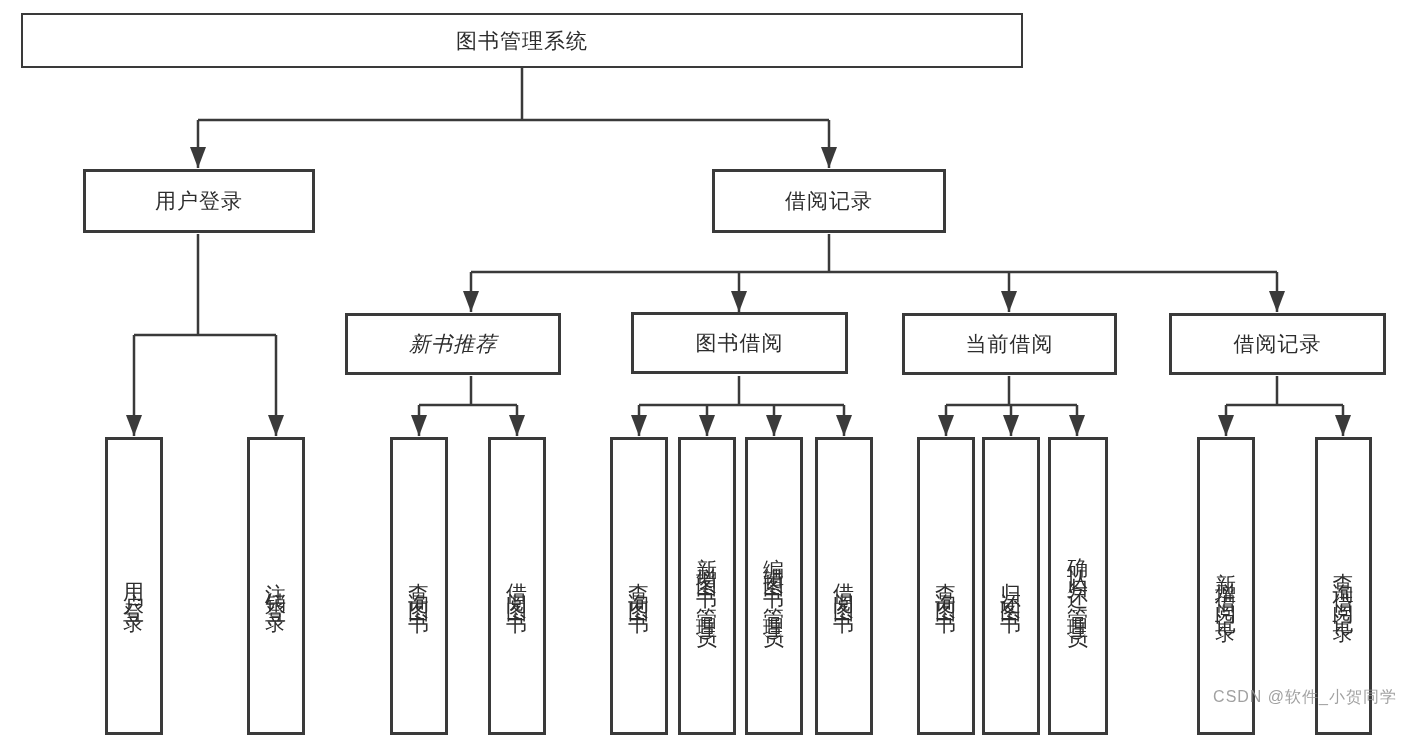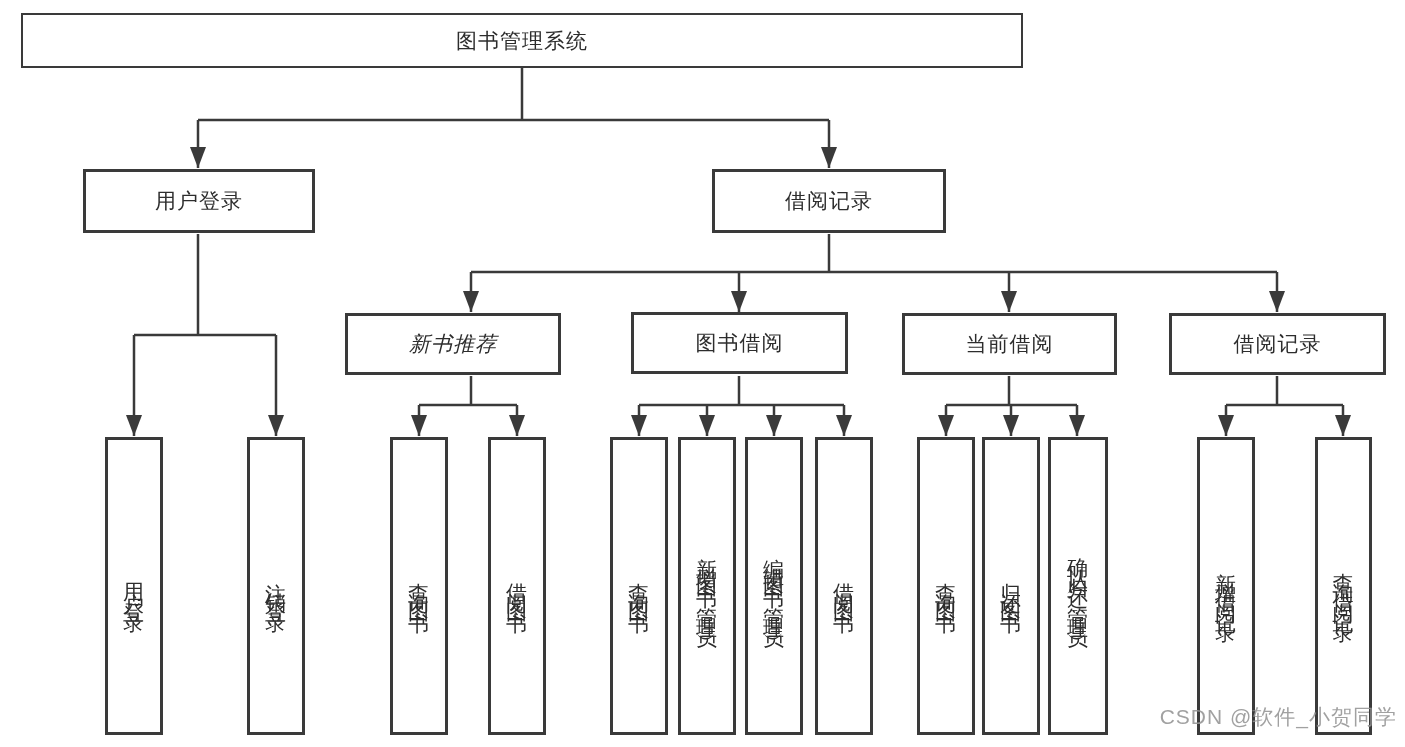--- a/index.html
+++ b/index.html
@@ -16,22 +16,22 @@
   .root{border-width:2.5px;}
   .vbox{
     position:absolute;top:437px;height:298px;z-index:2;box-sizing:border-box;background:#ffffff;
     border:3px solid #3a3a3a;display:flex;align-items:center;justify-content:center;
   }
   .vbox span{
     writing-mode:vertical-rl;text-orientation:mixed;
     font-size:21px;letter-spacing:10px;line-height:1;color:#2d2d2d;white-space:nowrap;
   }
   .watermark{
-    position:absolute;z-index:5;right:8px;top:687px;font-size:21px;
-    color:rgba(148,148,148,0.88);letter-spacing:1px;white-space:nowrap;margin-top:16px;
+    position:absolute;z-index:5;right:8px;top:687px;font-size:16px;
+    color:rgba(148,148,148,0.88);letter-spacing:1px;white-space:nowrap;
   }
 </style>
 </head>
 <body>
 
 <div class="stage">
 
   <svg class="wires" width="1405" height="747" viewBox="0 0 1405 747">
     <defs>
       <marker id="arw" markerUnits="userSpaceOnUse" markerWidth="26" markerHeight="20" refX="21" refY="9" orient="auto">

